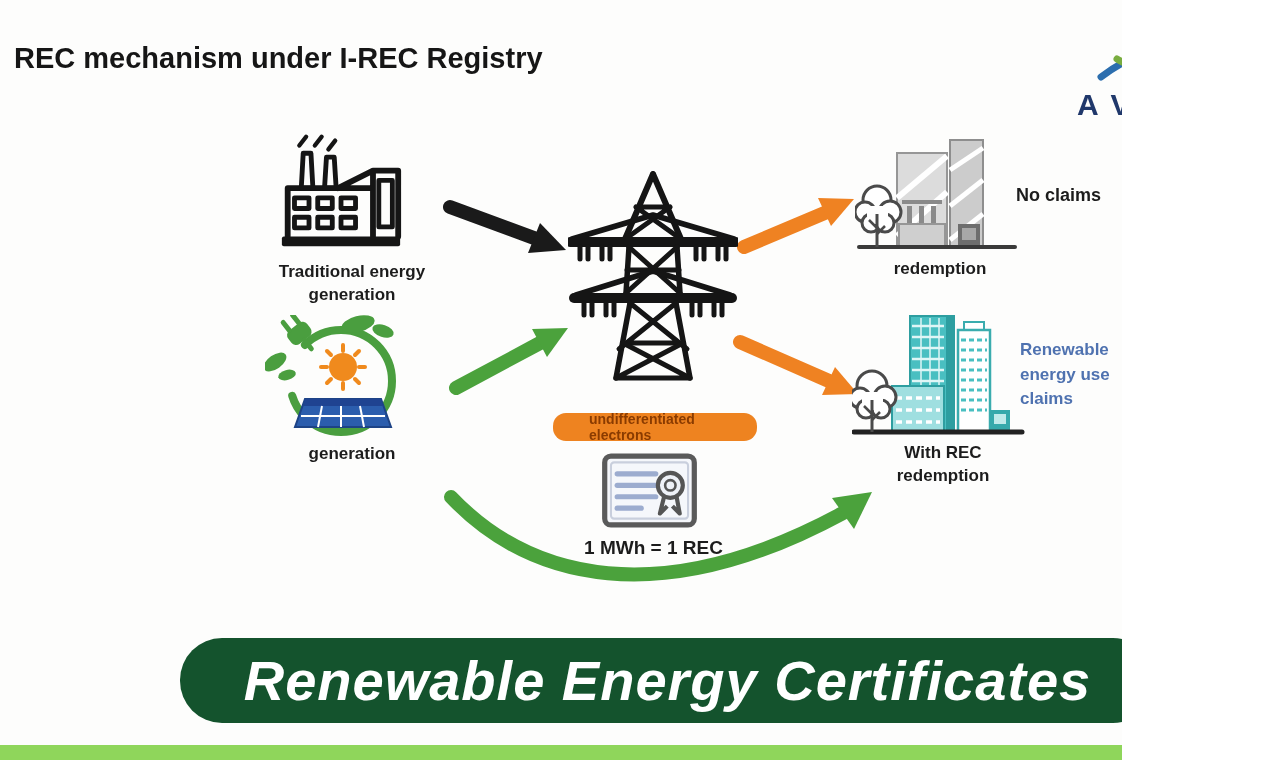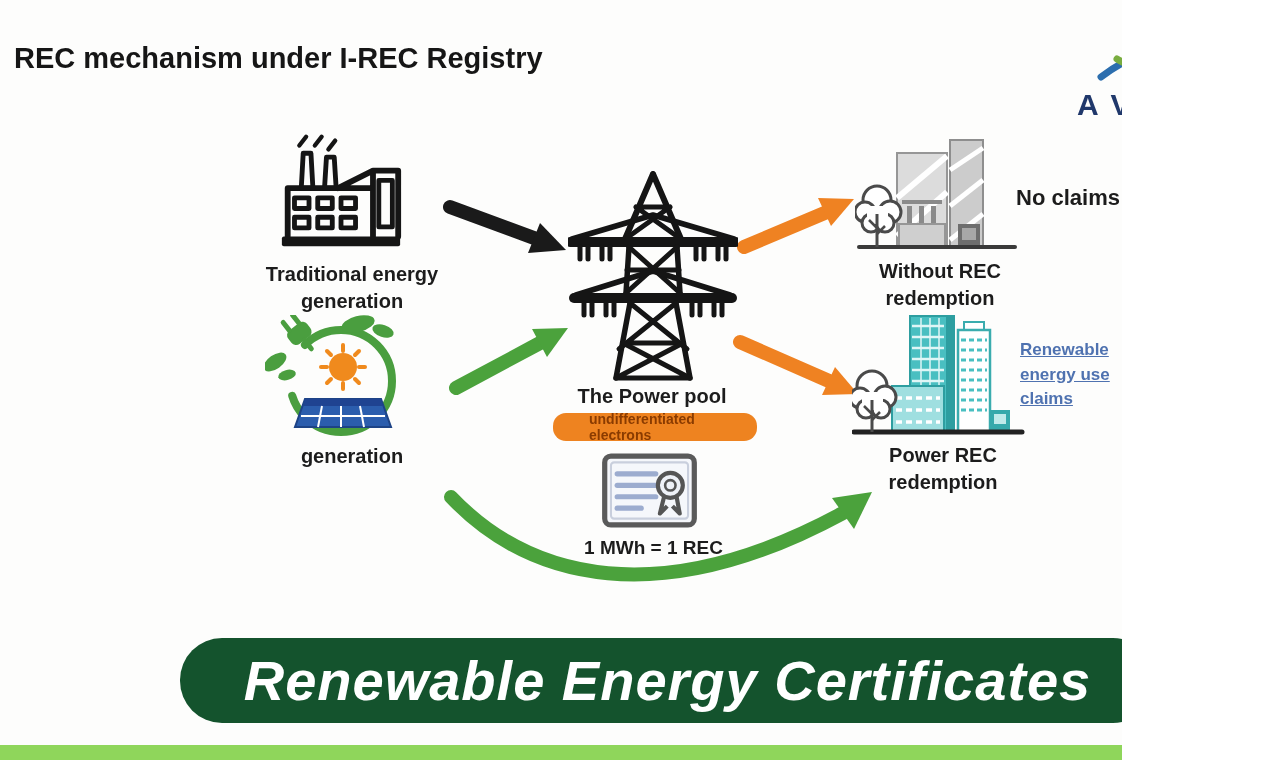--- a/index.html
+++ b/index.html
@@ -6,30 +6,30 @@
   body { font-family:"Liberation Sans", sans-serif; background:#ffffff; }
   #canvas { position:relative; width:1122px; height:760px; background:#fdfdfc; overflow:hidden; }
   .abs { position:absolute; }
   .z1 { z-index:1; } .z2 { z-index:2; }
 
   .page-title { left:14px; top:42px; font-size:29px; font-weight:bold; color:#161616; letter-spacing:0; }
 
   .brand-text { left:1077px; top:88px; font-size:30px; font-weight:bold; color:#20386B;
                 letter-spacing:14px; white-space:nowrap; }
 
-  .node-label { font-weight:bold; font-size:20px; line-height:1.35; color:#1c1c1c; text-align:center; }
+  .node-label { font-weight:bold; font-size:17px; line-height:1.35; color:#1c1c1c; text-align:center; }
   .lbl-traditional { left:262px; top:261px; width:180px; }
   .lbl-renewable   { left:262px; top:443px; width:180px; }
   .lbl-powerpool   { left:566px; top:383px; width:172px; font-size:20px; }
   .lbl-cert        { left:576px; top:528px; width:155px; font-size:19px;margin-top:7px; }
   .lbl-without     { left:855px; top:258px; width:170px; }
   .lbl-with        { left:858px; top:442px; width:170px; }
-  .lbl-noclaims    { left:1016px; top:183px; font-size:22px; white-space:nowrap;text-align:right; }
+  .lbl-noclaims    { left:1016px; top:183px; font-size:18px; white-space:nowrap;text-align:right; }
   .lbl-claim-blue  { left:1020px; top:338px; width:114px; font-weight:bold; font-size:17px;
-                     line-height:1.45; color:#4F72B0; text-align:left;text-decoration:underline; }
+                     line-height:1.45; color:#4F72B0; text-align:left; }
 
   .badge { left:553px; top:413px; width:204px; height:28px; background:#EE8320; border-radius:13px;
            display:flex; align-items:center; justify-content:center;
            font-size:14px; font-weight:bold; color:#8A3B00;padding-left:36px; }
 
   .banner { left:180px; top:638px; width:975px; height:85px; background:#14532d; border-radius:42px;
             display:flex; align-items:center; justify-content:center; }
   .banner-text { color:#ffffff; font-size:56px; font-weight:bold; font-style:italic; letter-spacing:1px; }
 
   .footer-strip { left:0; top:745px; width:1280px; height:15px; background:#8FD65B; }
@@ -148,21 +148,20 @@
       <path d="M61,76 L112,122 M109,76 L58,122 M59,99 H111" stroke-width="5"></path>
       <path d="M85,100 L8,124 M85,100 L162,124" stroke-width="5.5"></path>
       <line x1="6" y1="127" x2="164" y2="127" stroke-width="10"></line>
       <path d="M16,132 V144 M24,132 V144 M38,132 V144 M46,132 V144" stroke-width="5"></path>
       <path d="M124,132 V144 M132,132 V144 M146,132 V144 M154,132 V144" stroke-width="5"></path>
       <path d="M62,132 L48,207 M108,132 L122,207" stroke-width="5.5"></path>
       <path d="M62,132 L119,178 M108,132 L51,178 M55,172 H115" stroke-width="5"></path>
       <path d="M55,172 L122,207 M115,172 L48,207 M48,207 H122" stroke-width="5"></path>
     </g>
   </svg>
-  <div class="abs node-label lbl-powerpool z2">The Power pool</div>
   <div class="abs badge z2">undifferentiated electrons</div>
 
   <svg class="abs z2" style="left:601px; top:453px;" width="97" height="75" viewBox="0 0 92 72">
     <rect x="3" y="3" width="86" height="66" rx="6" fill="#F5F7FB" stroke="#5A5A5A" stroke-width="5"></rect>
     <rect x="9" y="9" width="74" height="54" rx="3" fill="none" stroke="#C9CFDD" stroke-width="2"></rect>
     <g stroke="#9CACCF" stroke-width="5" stroke-linecap="round">
       <line x1="15" y1="20" x2="52" y2="20"></line>
         <line x1="15" y1="31" x2="56" y2="31"></line>
       <line x1="15" y1="42" x2="52" y2="42"></line>
         <line x1="15" y1="53" x2="38" y2="53"></line>
@@ -202,21 +201,20 @@
       <circle cx="35" cy="84" r="11" fill="#FFFFFF" stroke="#4A4A4A" stroke-width="3"></circle>
       <circle cx="16" cy="95" r="9" fill="#FFFFFF" stroke="#4A4A4A" stroke-width="3"></circle>
       <circle cx="30" cy="95" r="9" fill="#FFFFFF" stroke="#4A4A4A" stroke-width="3"></circle>
       <rect x="12" y="78" width="21" height="18" fill="#FFFFFF"></rect>
       <line x1="22" y1="119" x2="22" y2="86" stroke="#4A4A4A" stroke-width="3"></line>
       <path d="M22,100 L14,92 M22,106 L30,98" stroke="#4A4A4A" stroke-width="2.5" fill="none"></path>
     </g>
   </svg>
   <div class="abs node-label lbl-noclaims z2">No claims</div>
   <div class="abs node-label lbl-without z2">
-    <div>Without REC</div>
     <div>redemption</div>
   </div>
 
   <svg class="abs z2" style="left:852px; top:308px;" width="175" height="128" viewBox="0 0 175 128">
     <rect x="58" y="8" width="44" height="116" fill="#49BFC1" stroke="#2D9EA0" stroke-width="2"></rect>
     <rect x="94" y="8" width="8" height="116" fill="#2D9EA0"></rect>
     <g stroke="#DFF6F6" stroke-width="2.5">
       <line x1="60" y1="18" x2="92" y2="18"></line>
         <line x1="60" y1="29" x2="92" y2="29"></line>
       <line x1="60" y1="40" x2="92" y2="40"></line>
@@ -260,21 +258,21 @@
       <circle cx="33" cy="89" r="11" fill="#FFFFFF" stroke="#4A4A4A" stroke-width="3"></circle>
       <circle cx="14" cy="101" r="9" fill="#FFFFFF" stroke="#4A4A4A" stroke-width="3"></circle>
       <circle cx="29" cy="101" r="9" fill="#FFFFFF" stroke="#4A4A4A" stroke-width="3"></circle>
       <rect x="10" y="84" width="21" height="18" fill="#FFFFFF"></rect>
       <line x1="20" y1="124" x2="20" y2="92" stroke="#4A4A4A" stroke-width="3"></line>
       <path d="M20,106 L12,98 M20,112 L28,104" stroke="#4A4A4A" stroke-width="2.5" fill="none"></path>
     </g>
   </svg>
   <div class="abs node-label lbl-claim-blue z2">Renewable energy use claims</div>
   <div class="abs node-label lbl-with z2">
-    <div>Power REC</div>
+    <div>With REC</div>
     <div>redemption</div>
   </div>
 
   <div class="abs banner z2">
     <span class="banner-text">Renewable Energy Certificates</span>
   </div>
 
   <div class="abs footer-strip z2"></div>
 
 </div>

